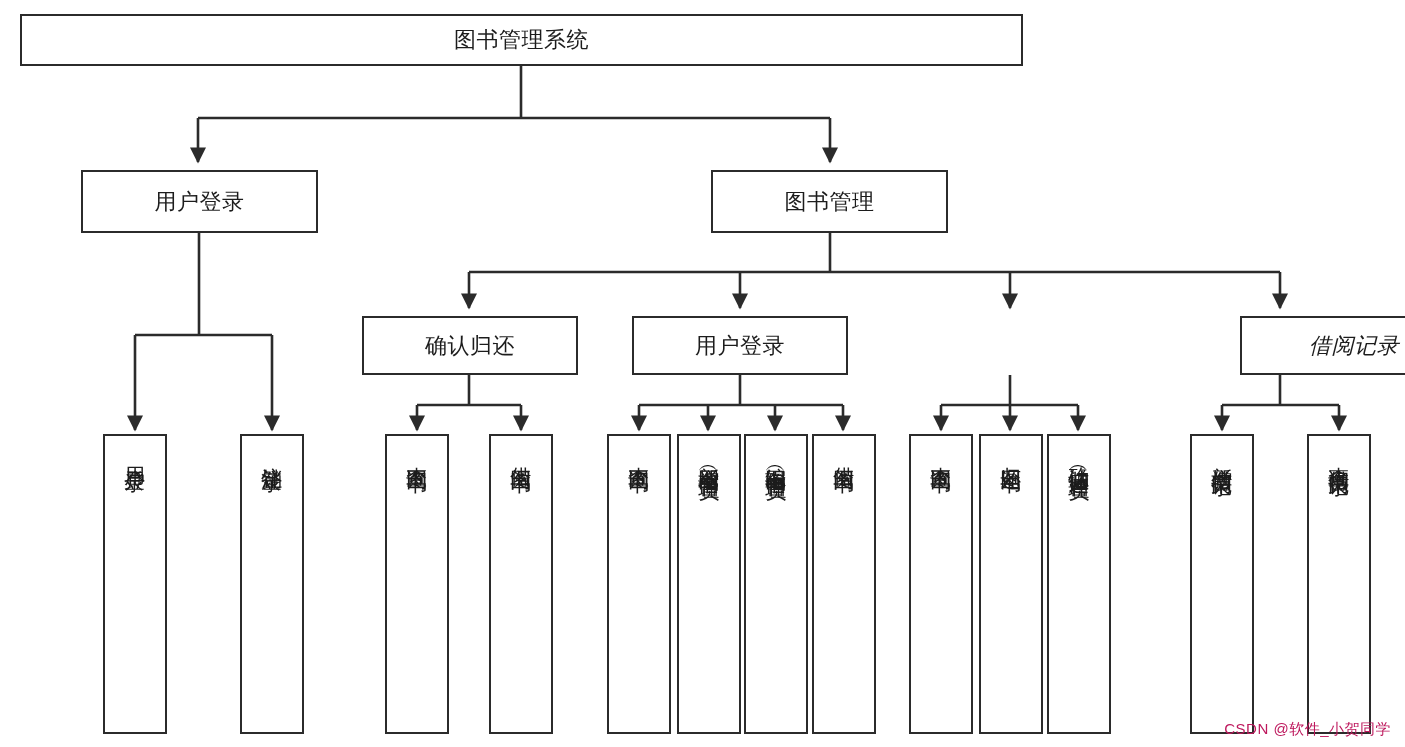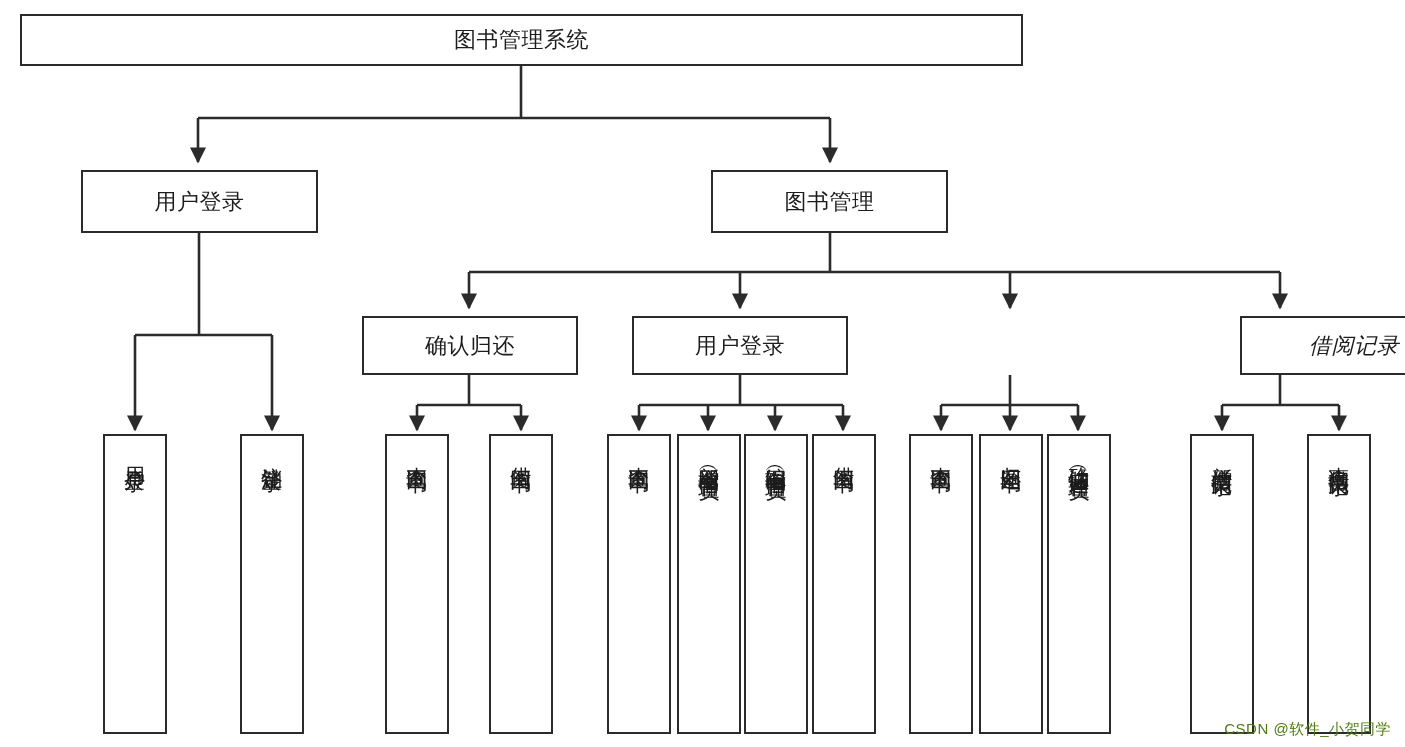--- a/index.html
+++ b/index.html
@@ -57,21 +57,21 @@
     font-size: 21px;
     line-height: 1.32;
     letter-spacing: 2px;
     white-space: nowrap;
   }
   .watermark {
     position: absolute;
     right: 14px;
     bottom: 8px;
     font-size: 15px;
-    color: #4d7c0f;
+    color: #be185d;
     letter-spacing: 0.5px;
     z-index: 5;
     white-space: nowrap;
   }
 </style>
 </head>
 <body>
 
 <div id="canvas">
 

